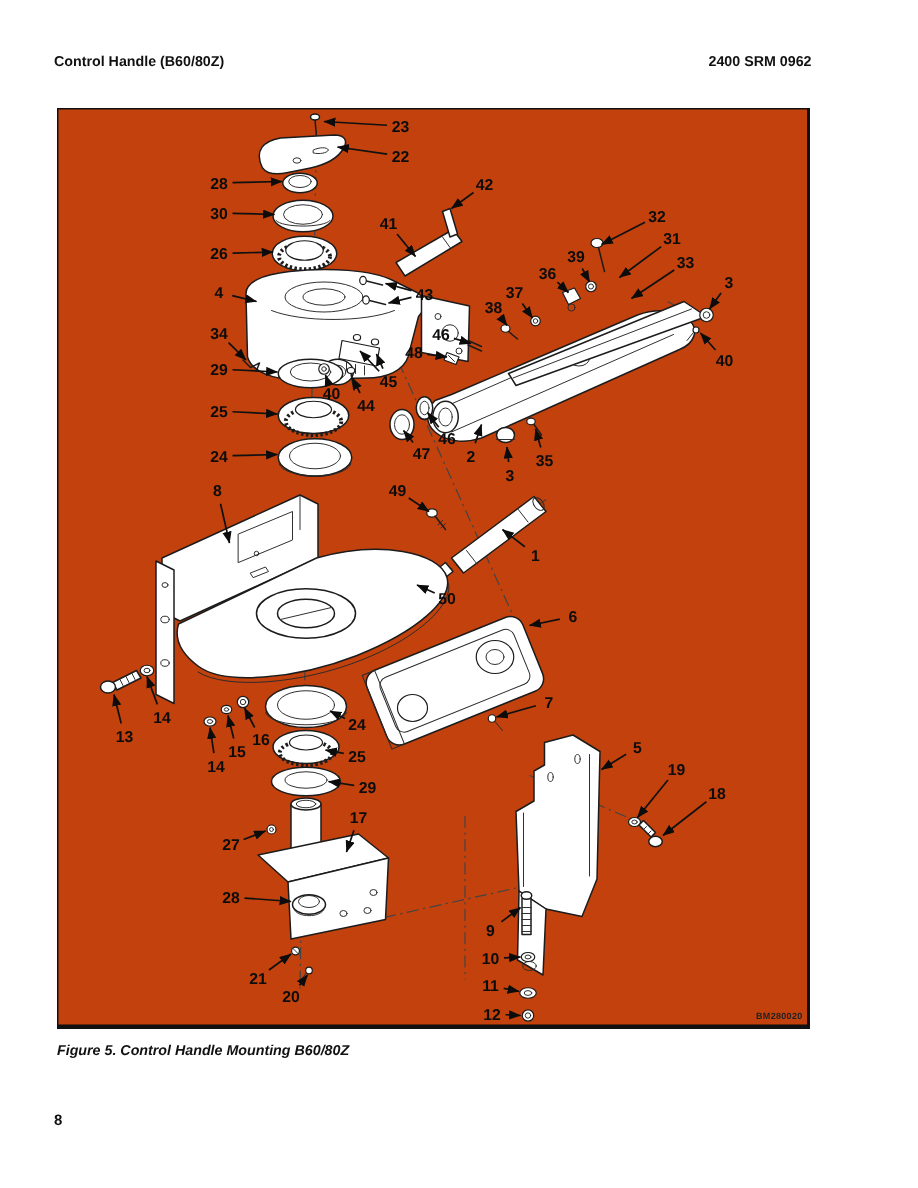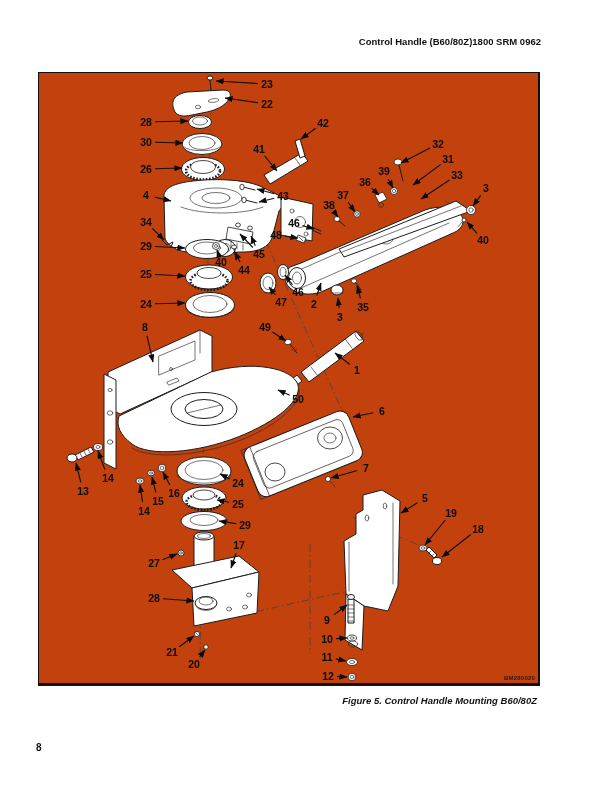--- a/index.html
+++ b/index.html
@@ -2,35 +2,35 @@
 <html><head>
 <meta charset="utf-8">
 <style>
   html,body{margin:0;padding:0;}
   body{
     width:612px;height:792px;background:#ffffff;position:relative;overflow:hidden;
     font-family:"Liberation Sans", sans-serif;color:#111;
   }
   .header{
     position:absolute;left:36px;right:71px;top:36px;height:14px;
-    display:flex;justify-content:flex-end;
+    display:flex;justify-content:space-between;
     font-size:9.5px;font-weight:bold;
   }
   .figure-box{
     position:absolute;left:38px;top:72px;width:499px;height:610px;
     border:1.5px solid #111;border-bottom-width:3px;border-right-width:2px;
     background:#c2410c;
   }
   .figure-box svg{position:absolute;left:-2px;top:-2px;}
   .figure-code{
     position:absolute;right:3px;bottom:2px;
     font-size:6px;font-weight:bold;color:#222;letter-spacing:0.2px;
   }
   .caption{
-    position:absolute;left:38px;top:695px;width:499px;text-align:right;
+    position:absolute;left:38px;top:695px;width:499px;text-align:left;
     font-size:9.5px;font-weight:bold;font-style:italic;
   }
   .page-number{
     position:absolute;left:36px;top:742px;
     font-size:10px;font-weight:bold;
   }
   
   .ln{fill:none;stroke:#1c1c1c;stroke-width:1;stroke-linecap:round;stroke-linejoin:round;}
   .th{fill:none;stroke:#2a2a2a;stroke-width:0.65;stroke-linecap:round;stroke-linejoin:round;}
   .fw{fill:#ffffff;stroke:#1c1c1c;stroke-width:1;stroke-linejoin:round;}
@@ -38,21 +38,21 @@
   .dd{fill:none;stroke:#444;stroke-width:0.8;stroke-dasharray:8 3 1.5 3;}
   .teeth{fill:none;stroke:#1c1c1c;stroke-width:2.6;stroke-dasharray:1.6 1.6;}
   .leader{stroke:#111;stroke-width:1.15;fill:none;}
   .callout{font-family:"Liberation Sans",sans-serif;font-size:10.5px;font-weight:bold;fill:#0c0c0c;}
 </style>
 </head>
 <body>
 
 <div class="header">
   <span>Control Handle (B60/80Z)</span>
-  <span>1800 SRM 0962</span>
+  <span>2400 SRM 0962</span>
 </div>
 
 <div class="figure-box">
   <svg width="612" height="792" viewBox="36 70 612 792" aria-hidden="true">
     <defs>
       <marker id="arrowhead" markerWidth="9" markerHeight="7" refX="7.6" refY="3.1" orient="auto" markerUnits="userSpaceOnUse">
         <path d="M0,0 L8,3.1 L0,6.2 Z" fill="#0c0c0c"></path>
       </marker>
     </defs>
 

